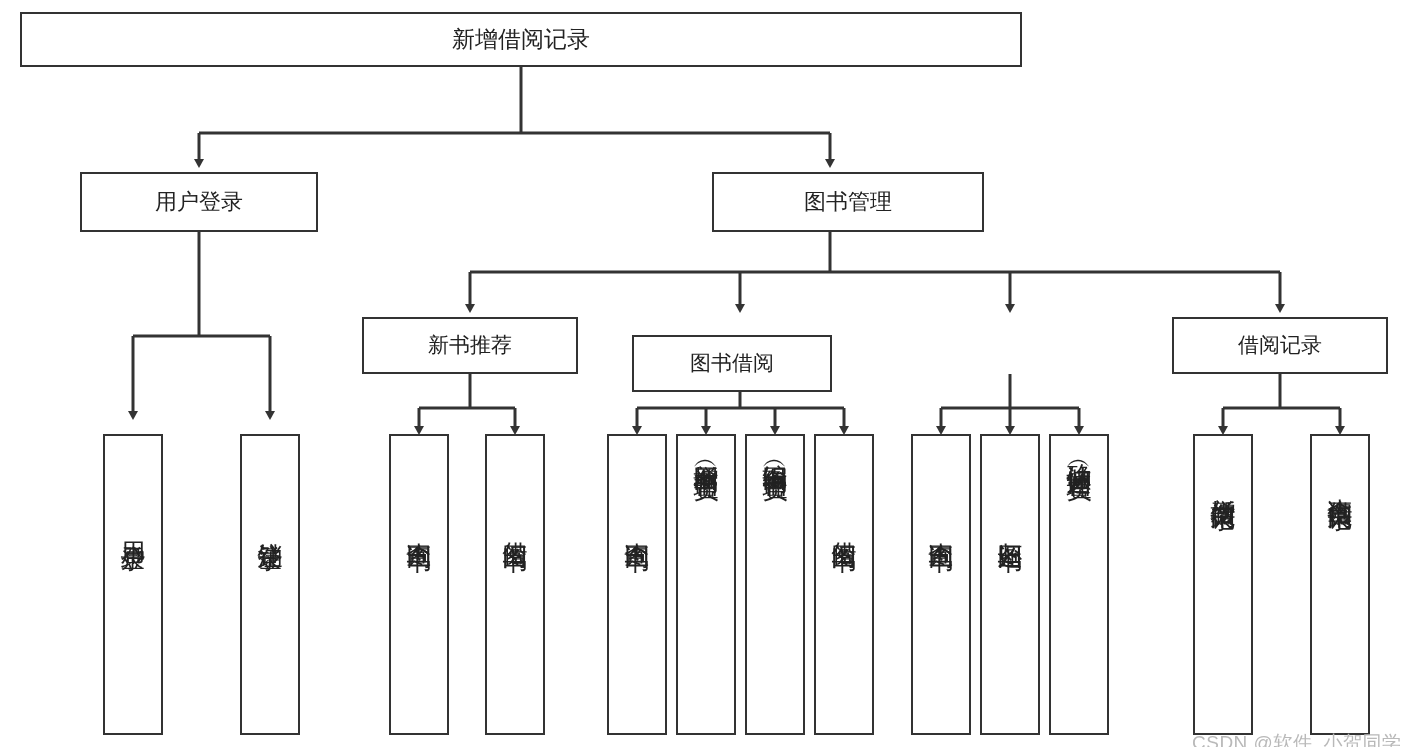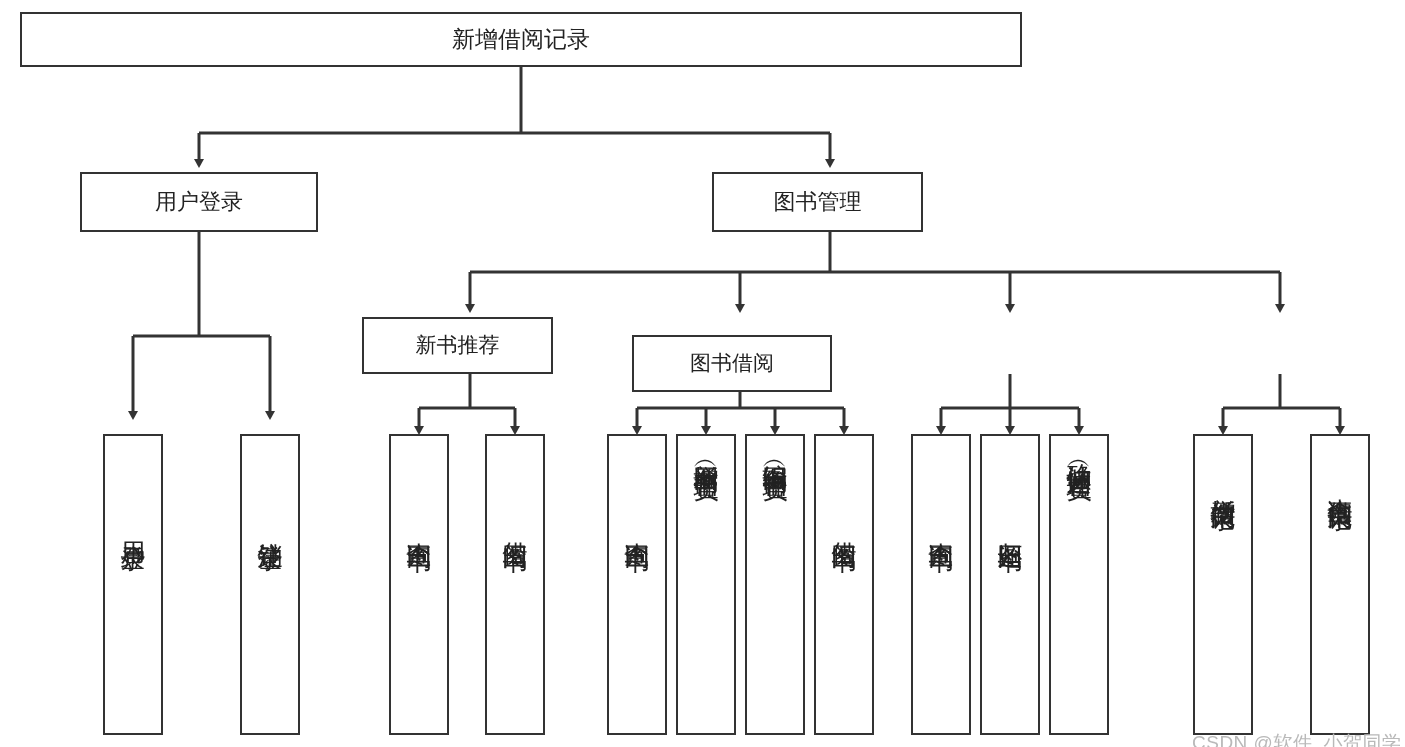--- a/index.html
+++ b/index.html
@@ -119,33 +119,36 @@
   </svg>
 
   <div class="node node-root" style="left:20px; top:12px; width:1002px; height:55px;">
     <span class="lbl">新增借阅记录</span>
   </div>
 
   <div class="node node-l2" style="left:80px; top:172px; width:238px; height:60px;">
     <span class="lbl">用户登录</span>
   </div>
 
-  <div class="node node-l2" style="left:712px; top:172px; width:211px; height:60px;">
+  <div class="node node-l2" style="left:712px; top:172px; width:272px; height:60px;">
     <span class="lbl">图书管理</span>
   </div>
 
-  <div class="node node-l3" style="left:362px; top:317px; width:191px; height:57px;">
+  <div class="node node-l3" style="left:362px; top:317px; width:216px; height:57px;">
     <span class="lbl">新书推荐</span>
   </div>
 
   <div class="node node-l3" style="left:632px; top:335px; width:200px; height:57px;">
     <span class="lbl">图书借阅</span>
   </div>
 
 
+  <div class="node node-l3" style="left:1172px; top:317px; width:216px; height:57px;">
+    <span class="lbl">借阅记录</span>
+  </div>
 
   <div class="node node-leaf" style="left:103px; top:434px; width:60px; height:301px; padding-top:86px;">
     <span class="lbl">用户登录</span>
   </div>
 
   <div class="node node-leaf" style="left:240px; top:434px; width:60px; height:301px; padding-top:86px;">
     <span class="lbl">注销登录</span>
   </div>
 
   <div class="node node-leaf" style="left:389px; top:434px; width:60px; height:301px; padding-top:86px;">

